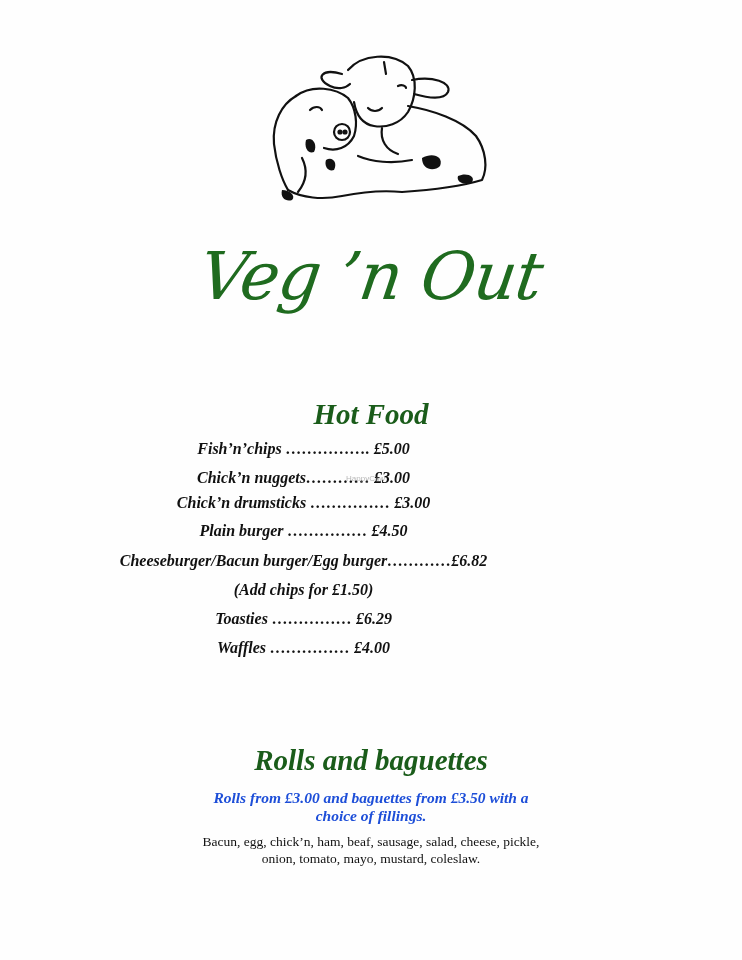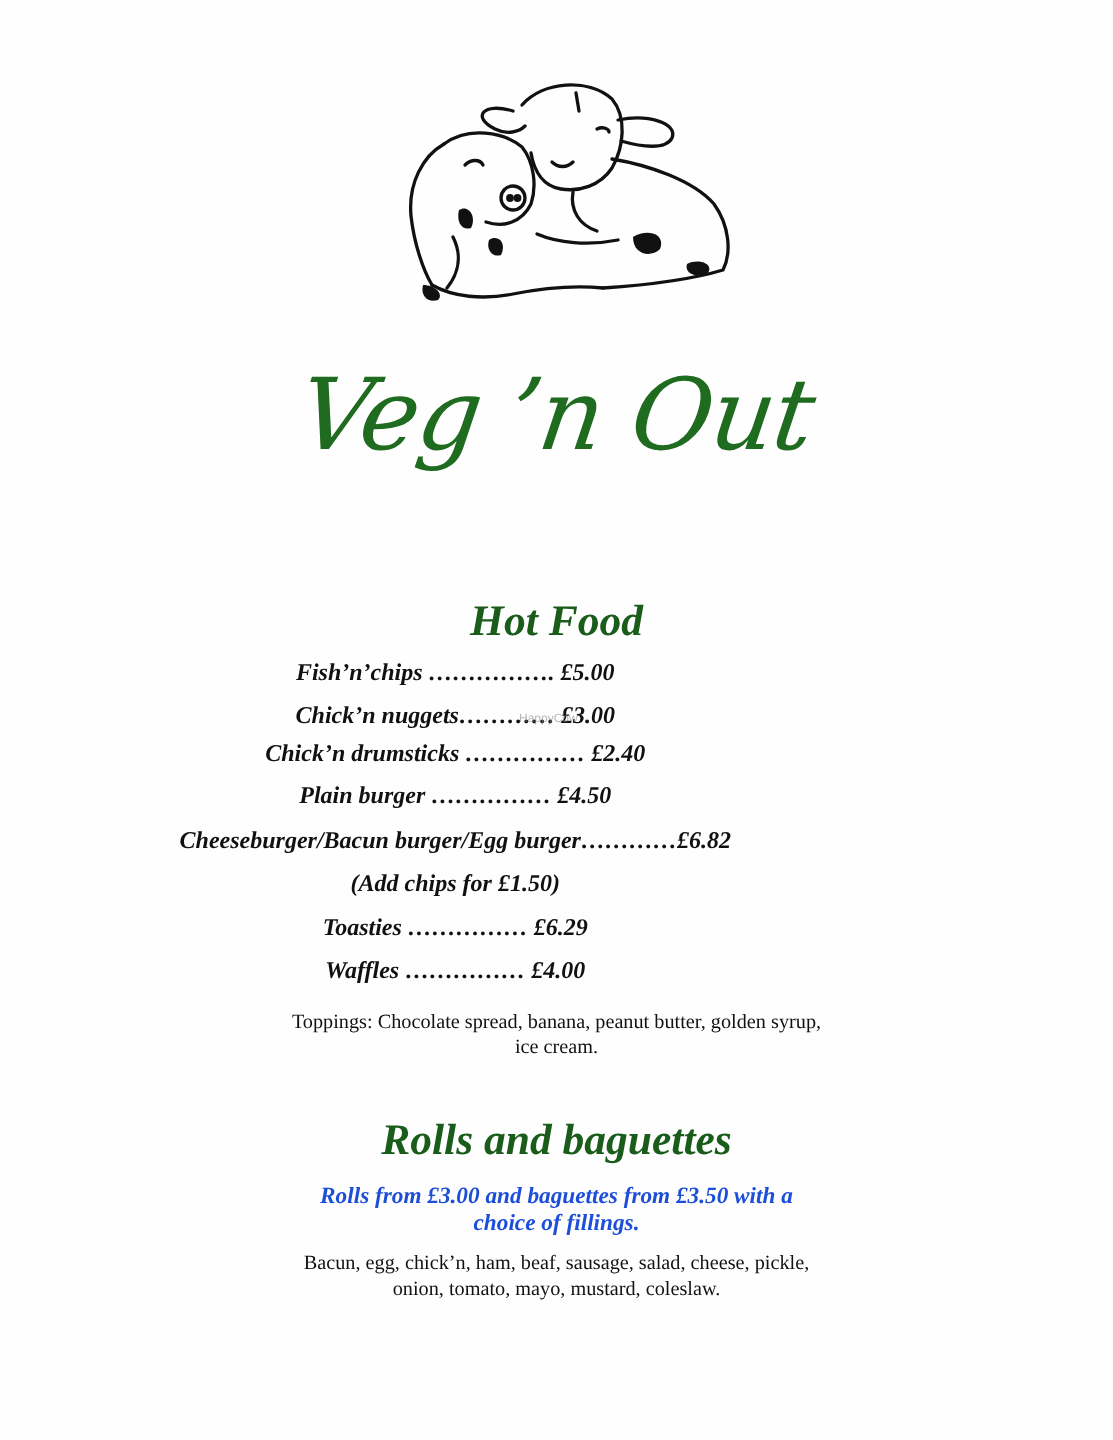--- a/index.html
+++ b/index.html
@@ -55,31 +55,27 @@
     </g>
   </svg>
 
   <div class="brand">Veg ’n Out</div>
 
   <div class="h2 hot">Hot Food</div>
 
   <div class="item" style="top:440px;">Fish’n’chips ……………. £5.00</div>
   <div class="item" style="top:469px;">Chick’n nuggets………… £3.00</div>
   <div class="watermark">HappyCow</div>
-  <div class="item" style="top:494px;">Chick’n drumsticks …………… £2.40</div>
+  <div class="item" style="top:494px;">Chick’n drumsticks …………… £3.00</div>
   <div class="item" style="top:522px;">Plain burger …………… £4.50</div>
   <div class="item" style="top:552px;">Cheeseburger/Bacun burger/Egg burger…………£6.82</div>
   <div class="item" style="top:581px;">(Add chips for £1.50)</div>
   <div class="item" style="top:610px;">Toasties …………… £6.29</div>
   <div class="item" style="top:639px;">Waffles …………… £4.00</div>
 
-  <div class="note" style="top:672px;">
-    <div>Toppings: Chocolate spread, banana, peanut butter, golden syrup,</div>
-    <div>ice cream.</div>
-  </div>
 
   <div class="h2 rolls">Rolls and baguettes</div>
 
   <div class="sub" style="top:789px;">
     <div>Rolls from £3.00 and baguettes from £3.50 with a</div>
     <div>choice of fillings.</div>
   </div>
 
   <div class="note" style="top:833px;">
     <div>Bacun, egg, chick’n, ham, beaf, sausage, salad, cheese, pickle,</div>

